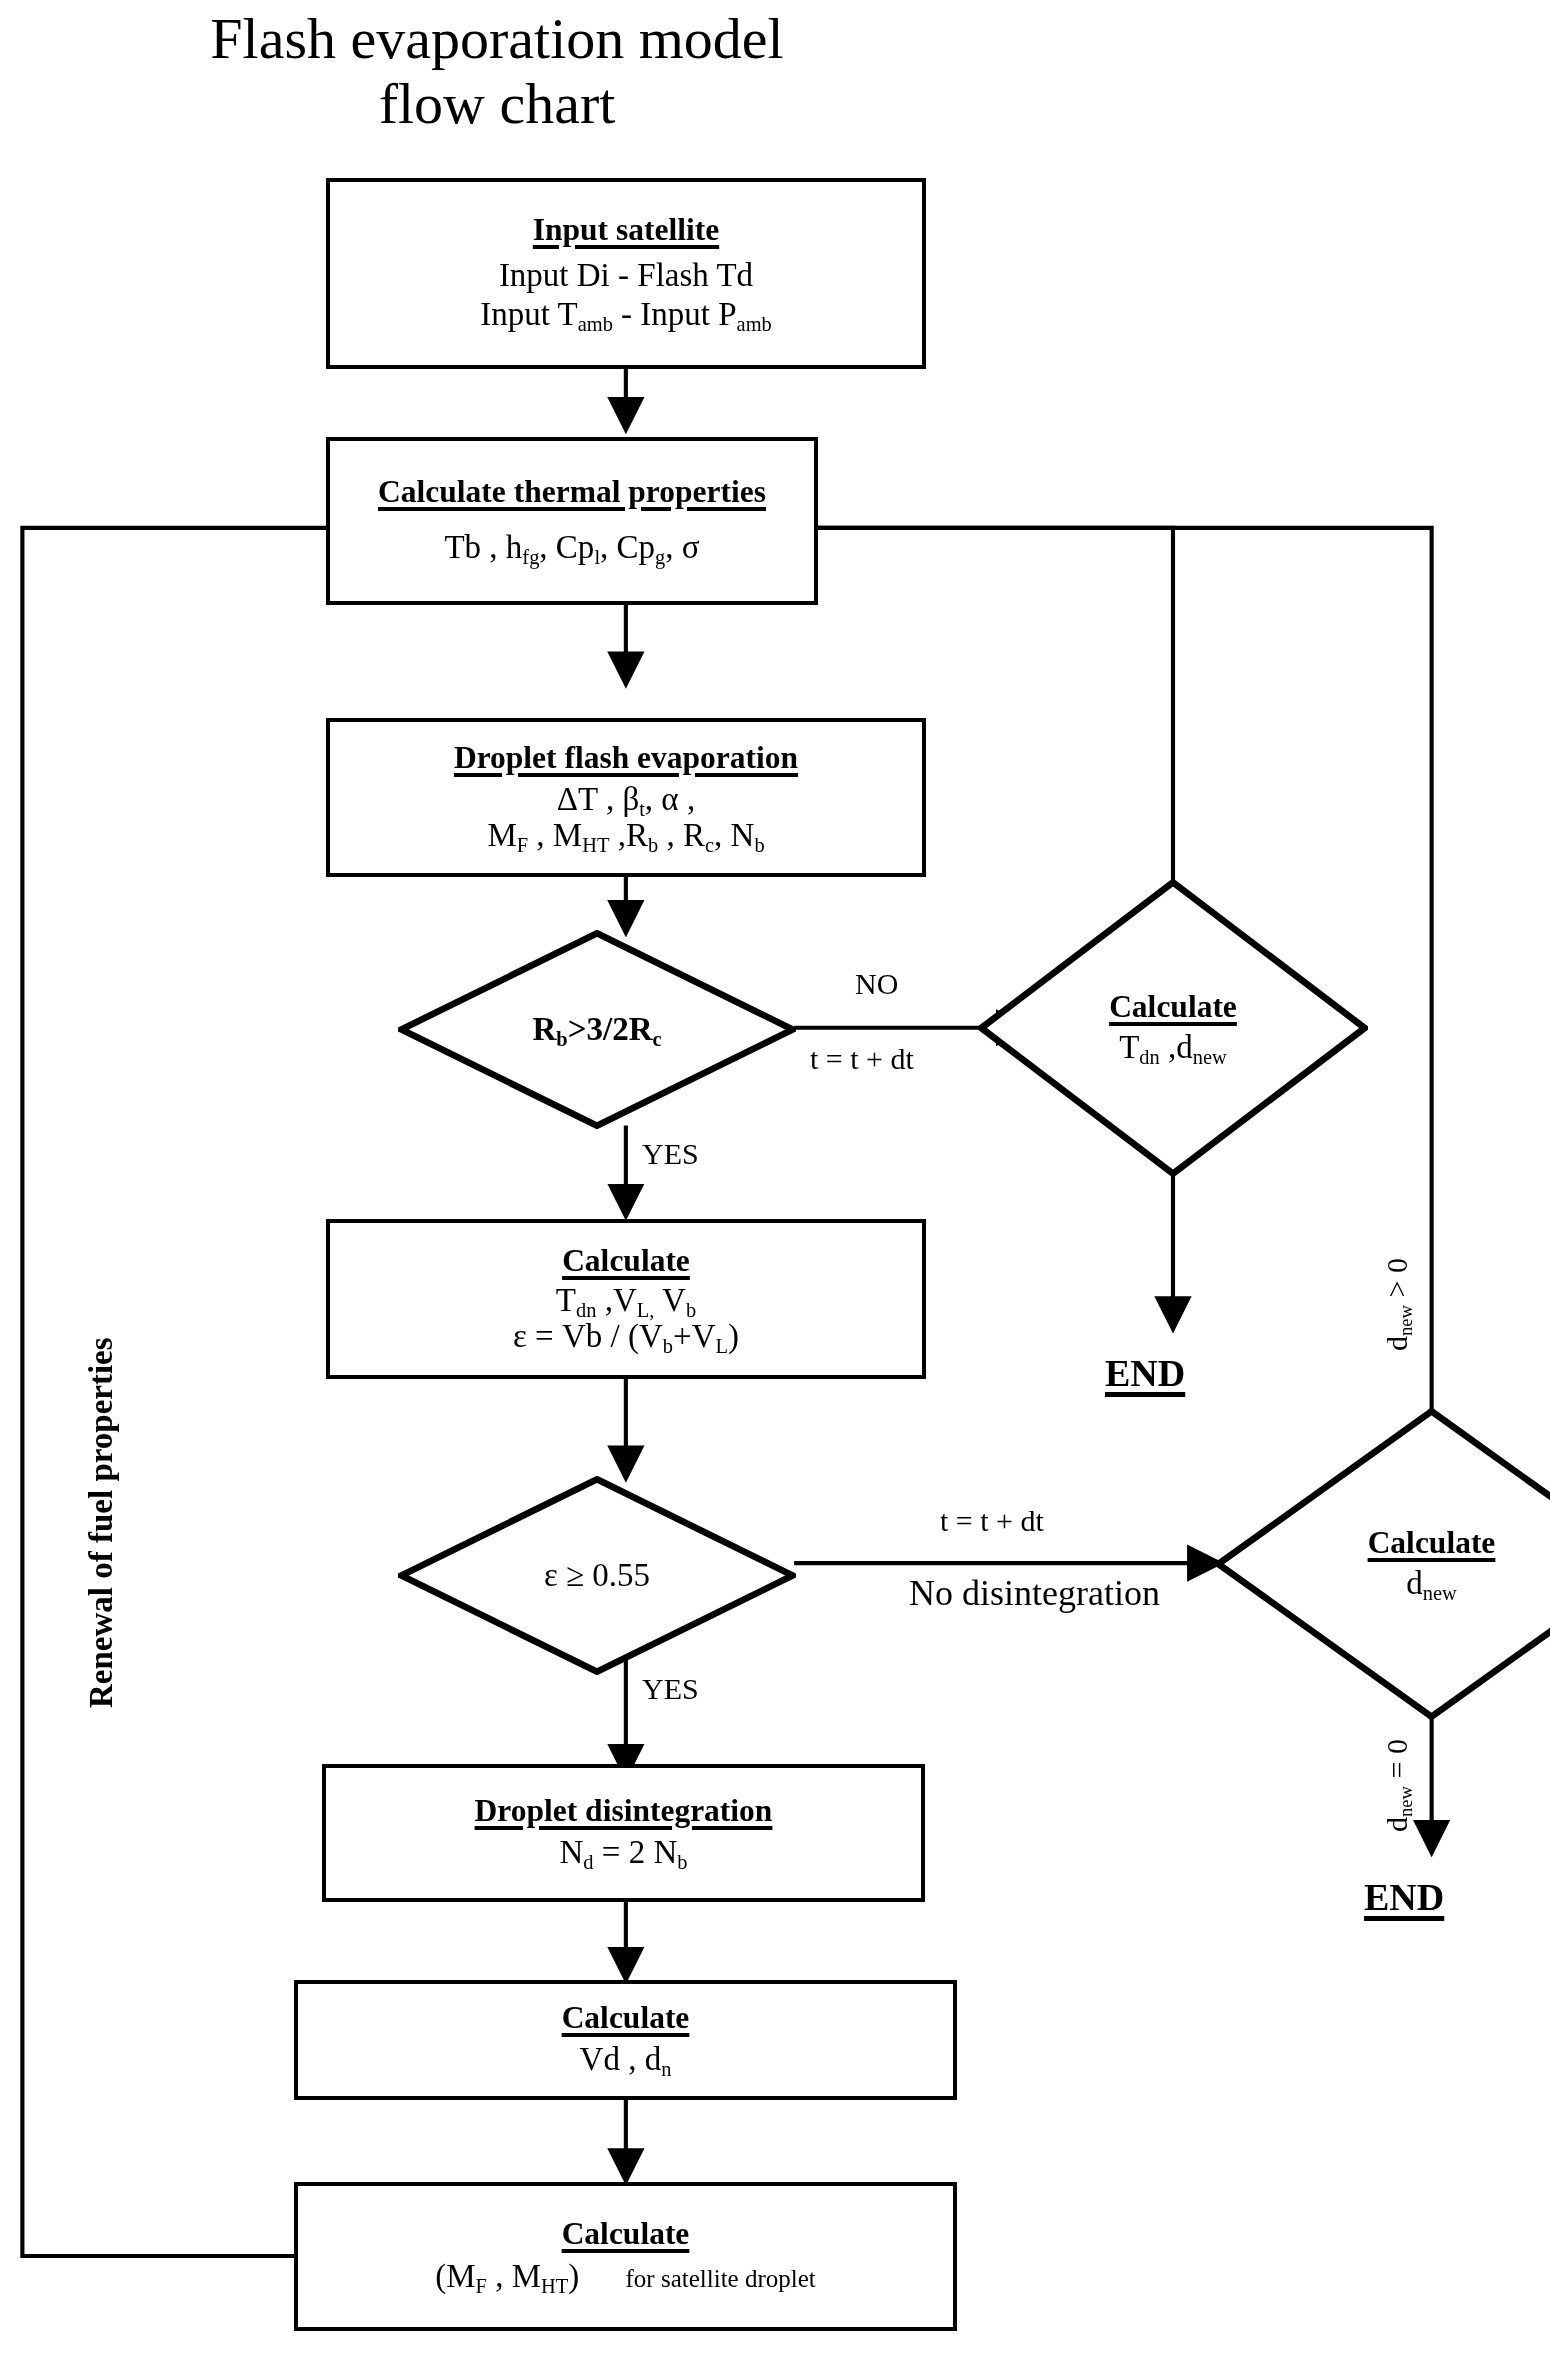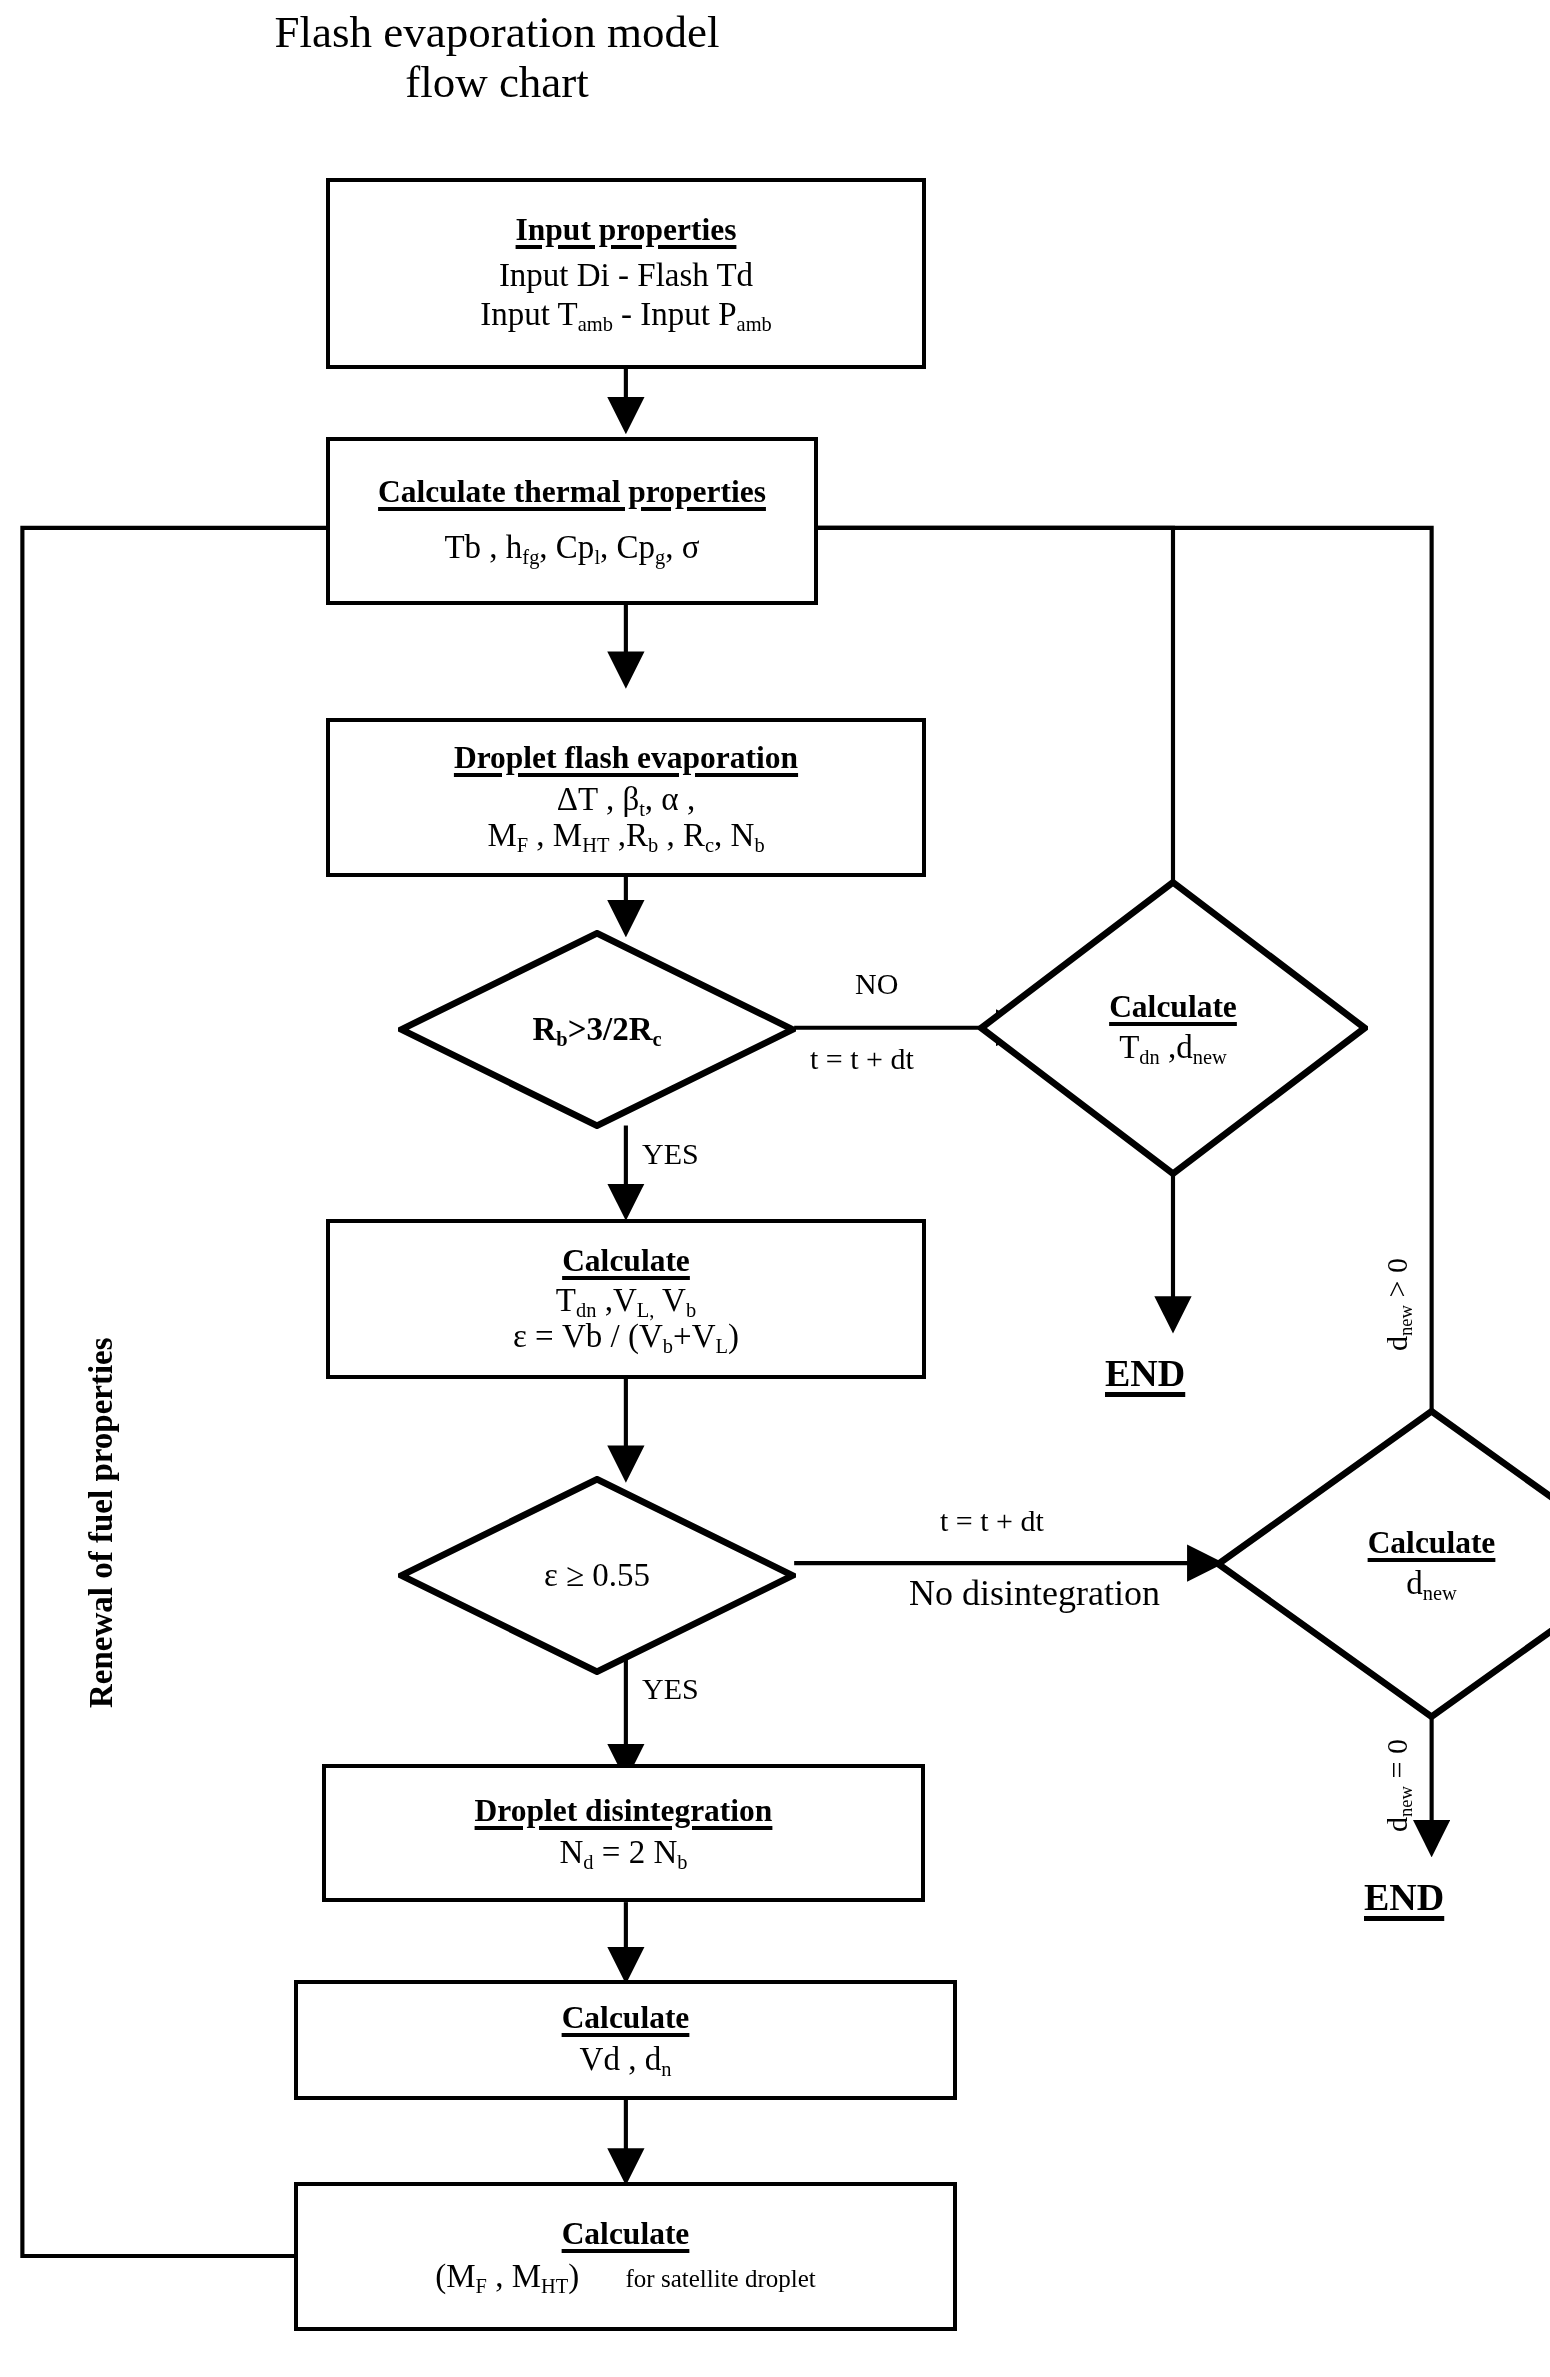--- a/index.html
+++ b/index.html
@@ -21,21 +21,21 @@
     width:1551px;
     height:2377px;
     pointer-events:none;
   }
   
   #title{
     position:absolute;
     left:207px; top:6.6px;
     width:580px;
     text-align:center;
-    font-size:45px;
+    font-size:58px;
     line-height:1.12;
     font-weight:400;
   }
   
   .box{
     position:absolute;
     border:4.1px solid #000;
     background:#fff;
     box-sizing:border-box;
     display:flex;
@@ -148,21 +148,21 @@
       <line x1="755" y1="2295" x2="755" y2="2385" marker-end="url(#ah)"></line>
 
       <line x1="755" y1="2533" x2="755" y2="2628" marker-end="url(#ah)"></line>
 
       <path d="M355,2722 L27,2722 L27,637 L625,637" marker-end="url(#ah)"></path>
 
     </g>
   </svg>
 
   <div class="box" style="left:326px; top:178px; width:600px; height:191px;">
-    <div class="hd">Input properties</div>
+    <div class="hd">Input satellite</div>
     <div class="bd" style="margin-top:8.3px;">Input   Di - Flash   Td</div>
     <div class="bd">
       <span>Input  T</span><sub>amb</sub><span> - Input P</span><sub>amb</sub>
     </div>
   </div>
 
   <div class="box" style="left:326px; top:437px; width:492px; height:168px;">
     <div class="hd">Calculate thermal properties</div>
     <div class="bd" style="margin-top:18px;">
       Tb , h<sub>fg</sub>, Cp<sub>l</sub>, Cp<sub>g</sub>, σ

